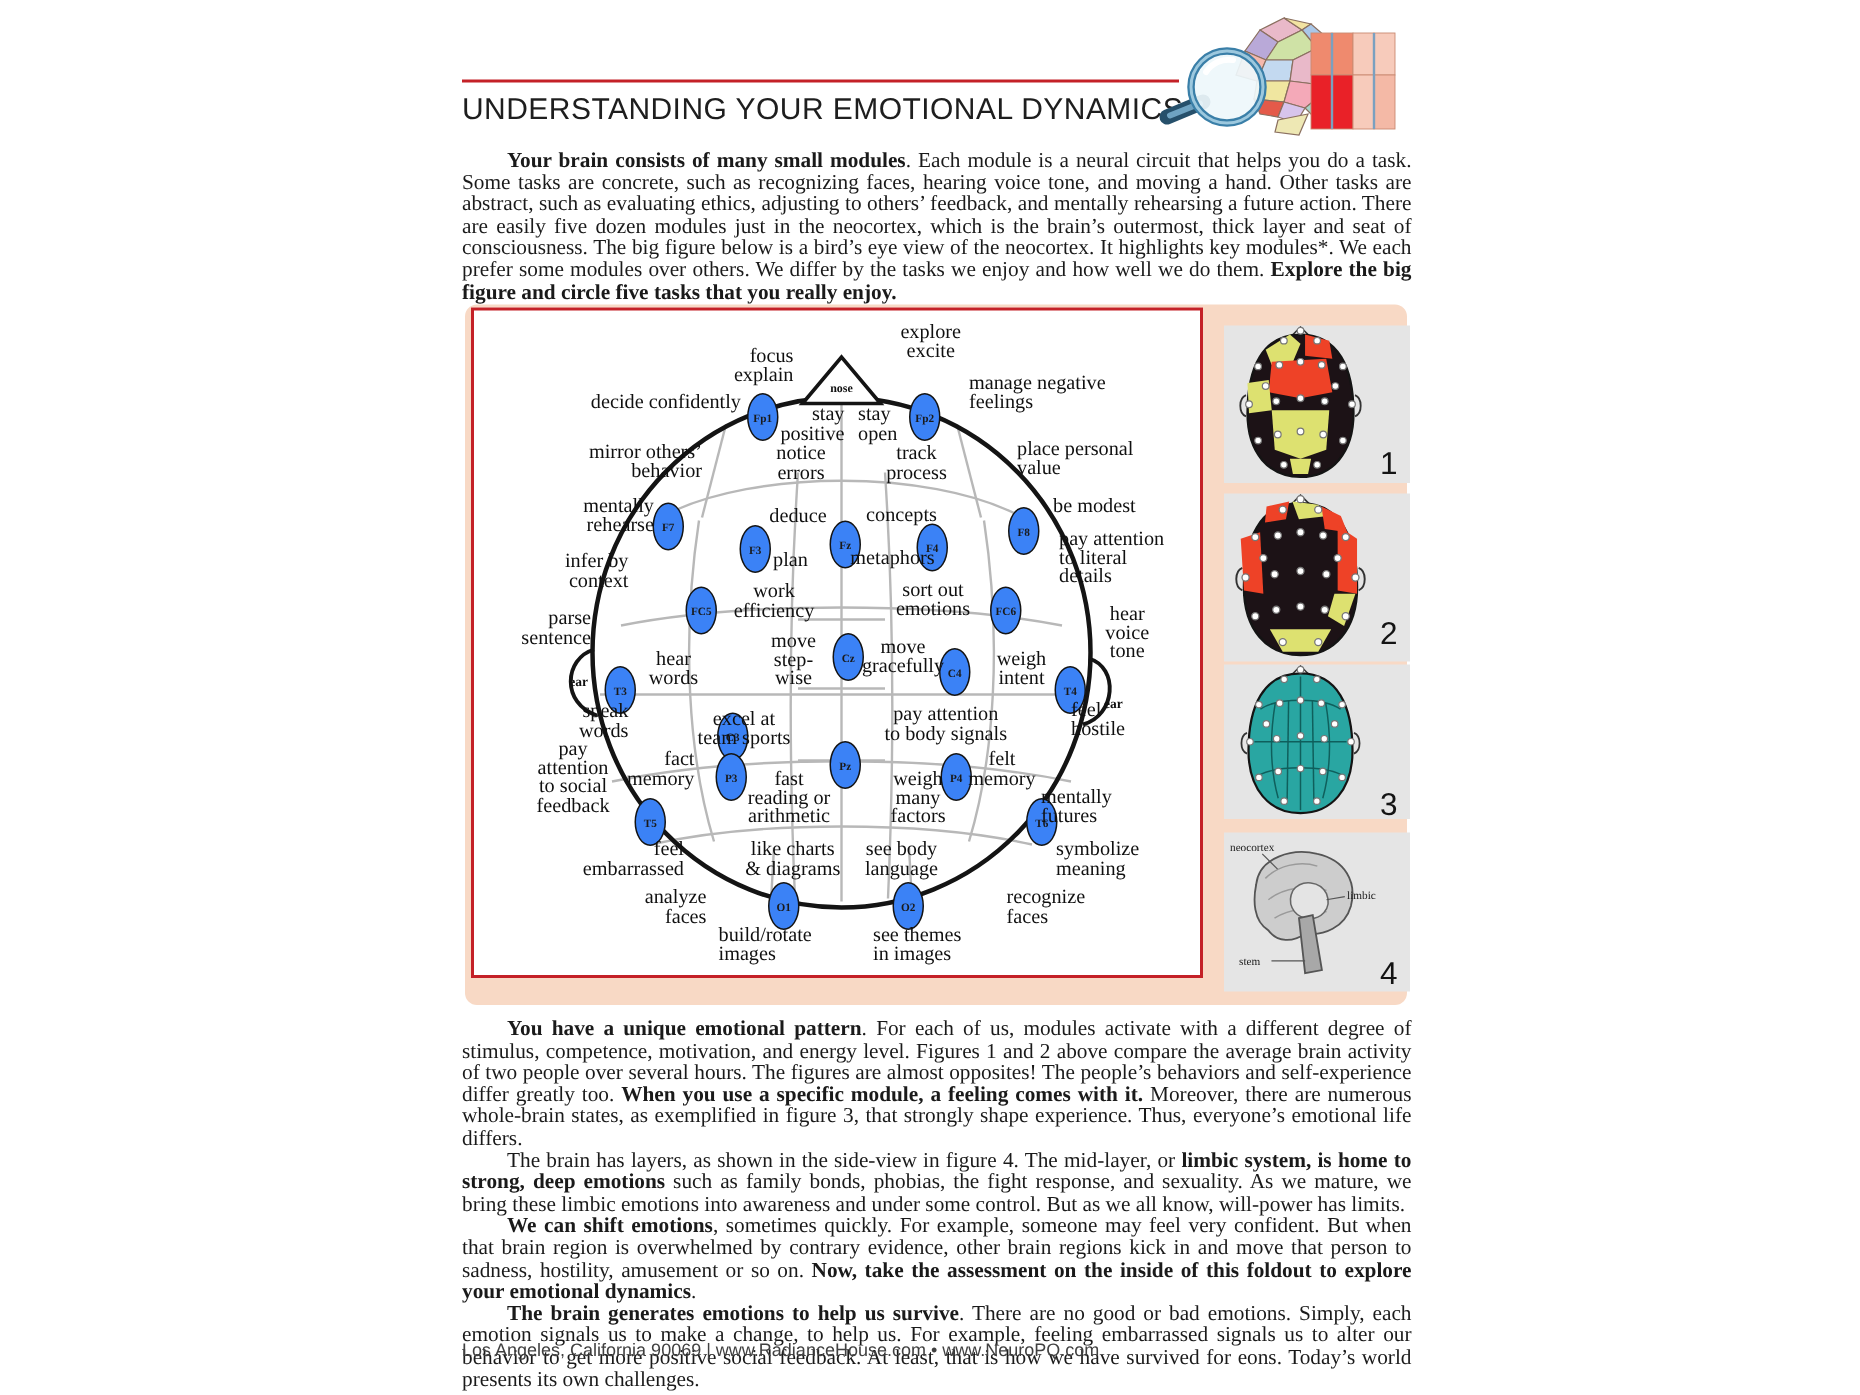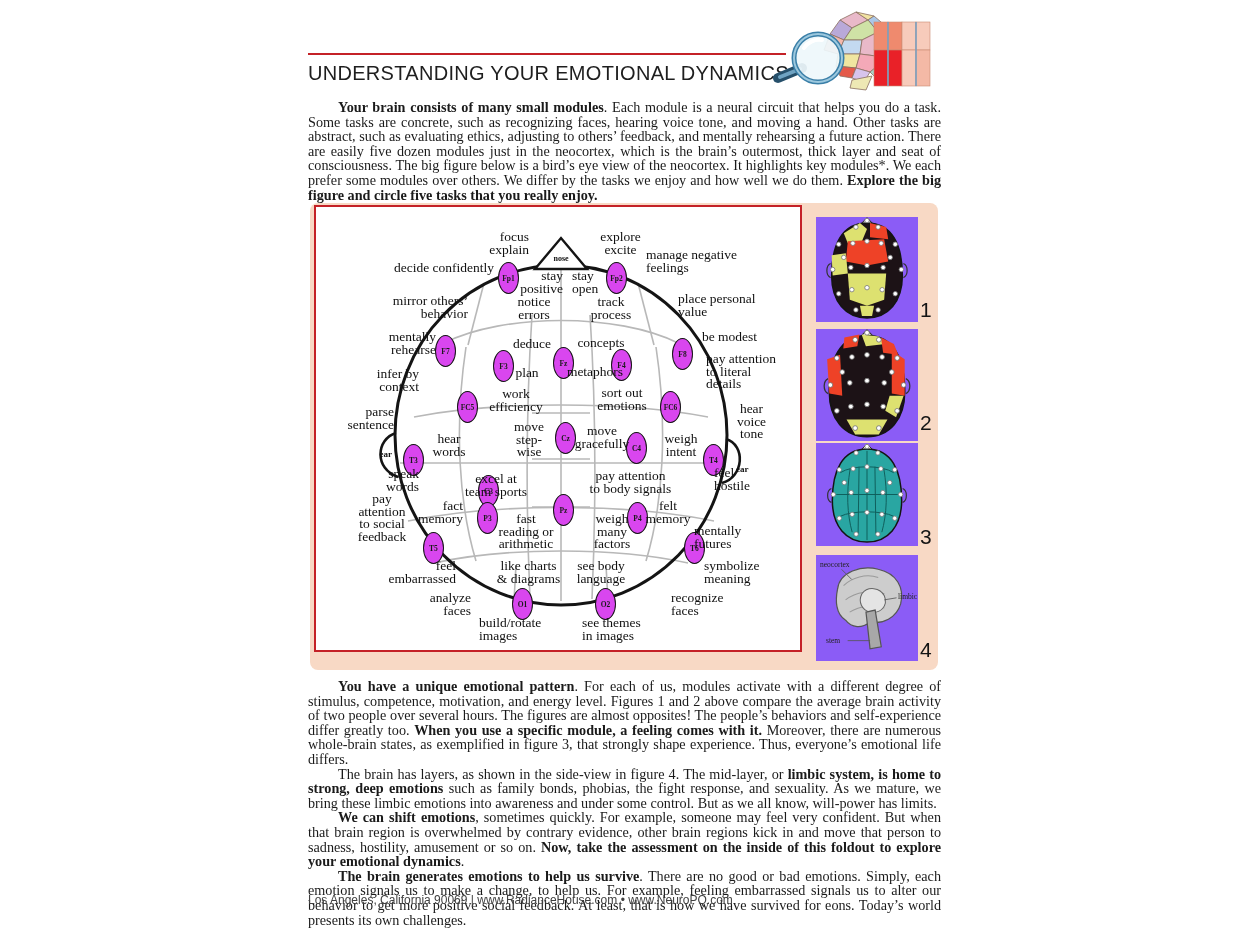--- a/index.html
+++ b/index.html
@@ -20,25 +20,25 @@
   
   .panel{position:absolute;left:310px;top:203px;width:628px;height:467px;
          background:#f8d9c5;border-radius:8px;}
   .mainfig{position:absolute;left:4px;top:2px;width:484px;height:443px;background:#ffffff;
            border:2.5px solid #c42127;}
   .footnote{position:absolute;left:10px;top:450px;width:480px;font-size:13.2px;color:#2b0a0a;}
   .lbl{position:absolute;font-size:13.5px;line-height:12.6px;white-space:pre-line;color:#101010;}
   .r{text-align:right}.c{text-align:center}.l{text-align:left}
   .tiny{font-size:9px;font-weight:700;line-height:9px;}
   .nose{font-size:8px;font-weight:700;}
-  .el{position:absolute;width:21px;height:32px;border-radius:50%;background:#d946ef;
+  .el{position:absolute;width:21px;height:32px;border-radius:50%;background:#3b82f6;
       border:1.6px solid #141414;box-sizing:border-box;display:flex;align-items:center;
       justify-content:center;font-size:7.5px;font-weight:700;letter-spacing:0;}
   
-  .mini{position:absolute;left:506px;width:102px;background:#8b5cf6;}
+  .mini{position:absolute;left:506px;width:124px;background:#e5e5e5;}
   .fignum{position:absolute;left:610px;width:24px;font-family:"Liberation Sans",sans-serif;
           font-size:21px;color:#141414;}
   .mini4label{position:absolute;font-size:7.5px;color:#222;line-height:8px;}
   
   .footer{position:absolute;left:308px;top:893px;width:633px;text-align:left;
           font-family:"Liberation Sans",sans-serif;font-size:12px;color:#404040;}
 </style>
 </head>
 <body>
 
@@ -148,21 +148,21 @@
       <div class="el" style="left:107px;top:325px;">T5</div>
       <div class="el" style="left:161px;top:295px;">P3</div>
       <div class="el" style="left:237px;top:287px;">Pz</div>
       <div class="el" style="left:311px;top:295px;">P4</div>
       <div class="el" style="left:368px;top:325px;">T6</div>
       <div class="el" style="left:196px;top:381px;">O1</div>
       <div class="el" style="left:279px;top:381px;">O2</div>
 
       <div class="lbl r" style="left:103px;top:24px;width:110px;">focus
 explain</div>
-      <div class="lbl c" style="left:257px;top:24px;width:95px;">explore
+      <div class="lbl c" style="left:257px;top:8px;width:95px;">explore
 excite</div>
       <div class="lbl r" style="left:58px;top:55px;width:120px;">decide confidently</div>
       <div class="lbl l" style="left:330px;top:42px;width:135px;">manage negative
 feelings</div>
       <div class="lbl r" style="left:42px;top:88px;width:110px;">mirror others’
 behavior</div>
       <div class="lbl l" style="left:362px;top:86px;width:120px;">place personal
 value</div>
       <div class="lbl r" style="left:30px;top:124px;width:90px;">mentally
 rehearse</div>

